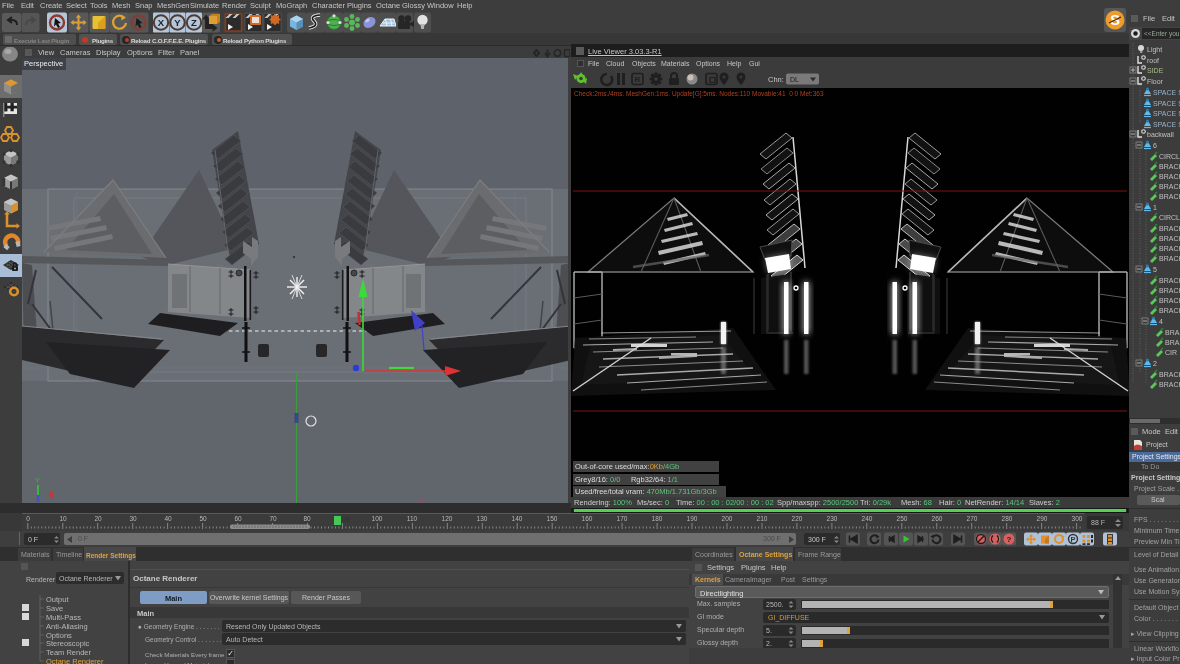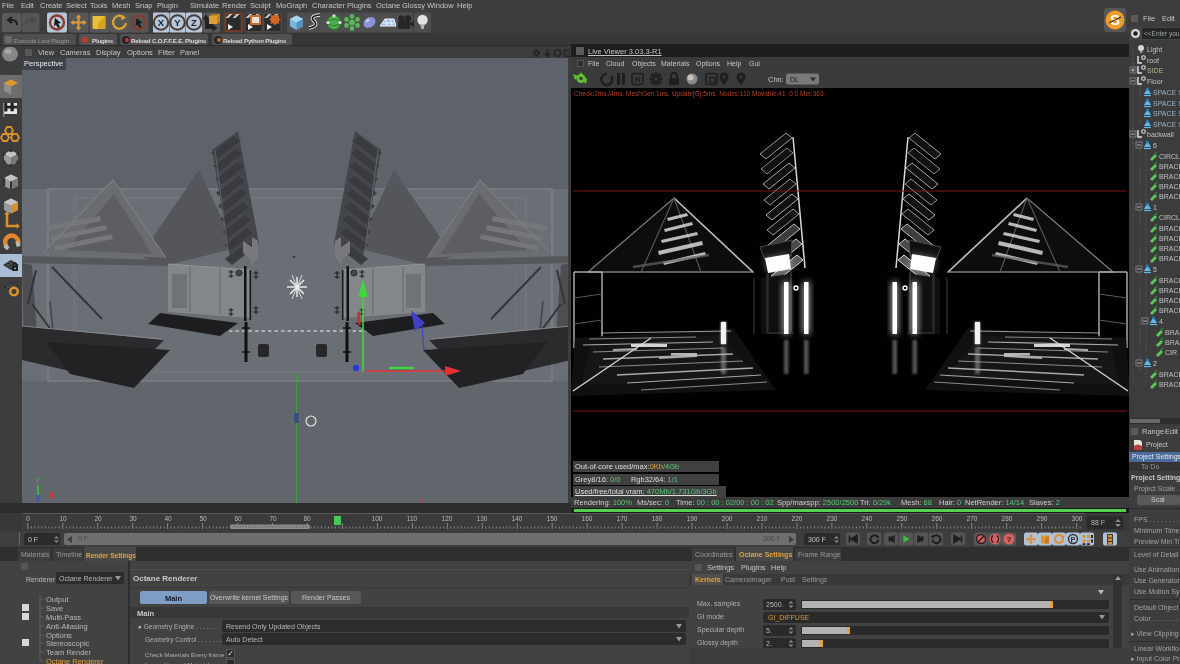--- a/index.html
+++ b/index.html
@@ -14,21 +14,21 @@
 
 <div class="abs" style="left:0;top:0;width:1180px;height:12px;background:#3d3d3d;"></div>
 <div class="abs txt" id="mainmenu" style="left:0;top:1px;font-size:7.5px;">
       <span style="position:absolute;left:2px;">File</span>
       <span style="position:absolute;left:21px;">Edit</span>
       <span style="position:absolute;left:40px;">Create</span>
       <span style="position:absolute;left:66px;">Select</span>
       <span style="position:absolute;left:90px;">Tools</span>
       <span style="position:absolute;left:112px;">Mesh</span>
       <span style="position:absolute;left:135px;">Snap</span>
-      <span style="position:absolute;left:157px;">Plugin</span>
+      <span style="position:absolute;left:157px;">MeshGen</span>
       <span style="position:absolute;left:190px;">Simulate</span>
       <span style="position:absolute;left:222px;">Render</span>
       <span style="position:absolute;left:250px;">Sculpt</span>
       <span style="position:absolute;left:276px;">MoGraph</span>
       <span style="position:absolute;left:312px;">Character</span>
       <span style="position:absolute;left:347px;">Plugins</span>
       <span style="position:absolute;left:376px;">Octane</span>
       <span style="position:absolute;left:402px;">Glossy</span>
       <span style="position:absolute;left:427px;">Window</span>
       <span style="position:absolute;left:457px;">Help</span>
@@ -506,21 +506,21 @@
 <rect x="150" y="234" width="5" height="22" fill="#f2f2f2"></rect>
 <rect x="150" y="259" width="5" height="27" fill="#bbb" opacity="0.45" filter="url(#gl2)"></rect>
 </g>
 <use href="#lvleft" transform="matrix(-1,0,0,1,559,0)"></use>
 <line x1="2" y1="103" x2="556" y2="103" stroke="#7a1717" stroke-width="1"></line>
 <line x1="2" y1="323" x2="556" y2="323" stroke="#7a1717" stroke-width="1"></line>
 </svg>
 <div class="abs" style="left:3px;top:2px;font-size:6.5px;color:#b5401f;white-space:nowrap;">Check:2ms./4ms. MeshGen:1ms. Update[G]:5ms. Nodes:110 Movable:41&nbsp; 0 0 Met:363</div>
 <div class="abs" style="left:2px;top:373px;width:146px;height:11px;background:rgba(72,72,72,0.9);font-size:7.5px;color:#dcdcdc;padding:1px 0 0 2px;white-space:nowrap;">Out-of-core used/max:<span style="color:#d89b3a;">0Kb</span><span style="color:#58c87a;">/4Gb</span></div>
 <div class="abs" style="left:2px;top:386px;width:146px;height:11px;background:rgba(72,72,72,0.9);font-size:7.5px;color:#dcdcdc;padding:1px 0 0 2px;white-space:nowrap;">Grey8/16: <span style="color:#58c87a;">0/0</span>&nbsp;&nbsp;&nbsp;&nbsp;&nbsp;Rgb32/64: <span style="color:#58c87a;margin-top:16px;">1/1</span></div>
-<div class="abs" style="left:2px;top:398px;width:153px;height:12px;background:rgba(72,72,72,0.9);font-size:7.5px;color:#dcdcdc;padding:1px 0 0 2px;white-space:nowrap;text-decoration:underline;">Used/free/total vram: <span style="color:#58c87a;">470Mb/1.731Gb/3Gb</span></div>
+<div class="abs" style="left:2px;top:398px;width:153px;height:12px;background:rgba(72,72,72,0.9);font-size:7.5px;color:#dcdcdc;padding:1px 0 0 2px;white-space:nowrap;">Used/free/total vram: <span style="color:#58c87a;">470Mb/1.731Gb/3Gb</span></div>
 </div>
 <div class="abs" style="left:0;top:453px;width:558px;height:11px;background:#3b3b3b;font-size:7.5px;color:#cfcfcf;">
 <span style="position:absolute;left:3px;top:1px;">Rendering: <span style="color:#58c87a;">100%</span></span>
 <span style="position:absolute;left:66px;top:1px;">Ms/sec: <span style="color:#58c87a;">0</span></span>
 <span style="position:absolute;left:105px;top:1px;">Time: <span style="color:#58c87a;">00 : 00 : 02/00 : 00 : 02</span></span>
 <span style="position:absolute;left:206px;top:1px;">Spp/maxspp: <span style="color:#58c87a;">2500/2500</span></span>
 <span style="position:absolute;left:289px;top:1px;">Tri: <span style="color:#58c87a;">0/29k</span></span>
 <span style="position:absolute;left:330px;top:1px;">Mesh: <span style="color:#58c87a;">68</span></span>
 <span style="position:absolute;left:368px;top:1px;">Hair: <span style="color:#58c87a;">0</span></span>
 <span style="position:absolute;left:394px;top:1px;">NetRender: <span style="color:#58c87a;">14/14</span></span>
@@ -676,21 +676,21 @@
 <text x="30" y="373.5" font-size="7" fill="#c0c0c0" font-family="Liberation Sans">BRACK</text>
 </svg>
       </div>
 <div class="abs" style="left:0;top:405px;width:51px;height:6px;background:#2e2e2e;">
         <div class="abs" style="left:1px;top:1px;width:30px;height:4px;background:#6a6a6a;"></div>
       </div>
     </div>
 
 <div class="abs" id="attrmgr" style="left:1129px;top:424px;width:51px;height:240px;background:#3d3d3d;overflow:hidden;">
       <div class="abs" style="left:2px;top:4px;width:7px;height:7px;background:#5a5a5a;"></div>
-<div class="abs txt" style="left:13px;top:3px;font-size:7.5px;">Range</div>
+<div class="abs txt" style="left:13px;top:3px;font-size:7.5px;">Mode</div>
 <div class="abs txt" style="left:36px;top:3px;font-size:7.5px;">Edit</div>
 <svg class="abs" style="left:4px;top:16px;" width="10" height="10">
         <path d="M1 0 h6 l2 2 v8 h-8 z" fill="#e8e4de"></path>
         <path d="M1 6 q3 -3 8 0 v4 h-8 z" fill="#c04038"></path>
       </svg>
 <div class="abs txt" style="left:17px;top:17px;font-size:7px;">Project</div>
 <div class="abs" style="left:0;top:28px;width:51px;height:10px;background:#4a6a9c;color:#e8e8e8;font-size:7px;padding:1px 0 0 3px;white-space:nowrap;">Project Settings</div>
 <div class="abs" style="left:0;top:38px;width:51px;height:9px;background:#343434;color:#9a9a9a;font-size:7px;padding:1px 0 0 12px;">To Do</div>
 <div class="abs" style="left:2px;top:50px;font-size:7px;font-weight:bold;color:#c8c8c8;white-space:nowrap;">Project Settings</div>
 <div class="abs" style="left:5px;top:61px;font-size:7px;color:#a2a2a2;white-space:nowrap;">Project Scale .</div>
@@ -1266,20 +1266,21 @@
 <div class="abs" style="left:0;top:14px;width:440px;height:103px;background:#424242;"></div>
 <div class="abs" style="left:6px;top:17px;width:7px;height:7px;background:#555;"></div>
 <div class="abs txt" style="left:18px;top:16px;font-size:7.5px;">Settings</div>
 <div class="abs txt" style="left:52px;top:16px;font-size:7.5px;">Plugins</div>
 <div class="abs txt" style="left:82px;top:16px;font-size:7.5px;">Help</div>
 <div class="abs" style="left:0;top:27px;width:440px;height:11px;background:#393939;"></div>
 <div class="abs" style="left:3px;top:27px;width:31px;height:11px;background:#4e4e4e;color:#e0a33c;font-size:7px;font-weight:bold;padding:2px 0 0 3px;">Kernels</div>
 <div class="abs" style="left:36px;top:29px;font-size:7px;color:#9a9a9a;">CameraImager</div>
 <div class="abs" style="left:92px;top:29px;font-size:7px;color:#9a9a9a;">Post</div>
 <div class="abs" style="left:113px;top:29px;font-size:7px;color:#9a9a9a;">Settings</div>
+<div class="abs" style="left:6px;top:39px;width:414px;height:12px;background:#5a5a5a;border:1px solid #6e6e6e;border-radius:2px;color:#e0e0e0;font-size:7.5px;padding:1.5px 0 0 4px;">Directlighting</div>
 <svg class="abs" style="left:409px;top:43px;" width="7" height="6">
         <path d="M0 0 h6 l-3 4.5 z" fill="#bbb"></path>
       </svg>
 <div class="abs" style="left:8px;top:53px;font-size:7px;color:#b0b0b0;white-space:nowrap;">Max. samples</div>
 <div class="abs" style="left:74px;top:52px;width:33px;height:11px;background:#2a2a2a;border-radius:2px;color:#b8b8b8;font-size:7px;padding:2px 0 0 3px;">2500.</div>
 <svg class="abs" style="left:99px;top:54px;" width="6" height="7">
         <path d="M3 0 l2.5 2.5 h-5 z M3 7 l2.5 -2.5 h-5 z" fill="#888"></path>
       </svg>
 <div class="abs" style="left:112px;top:53px;width:308px;height:9px;background:#2a2a2a;border-radius:1px;"></div>
 <div class="abs" style="left:113px;top:54px;width:248px;height:7px;background:#b4b4b4;"></div>

